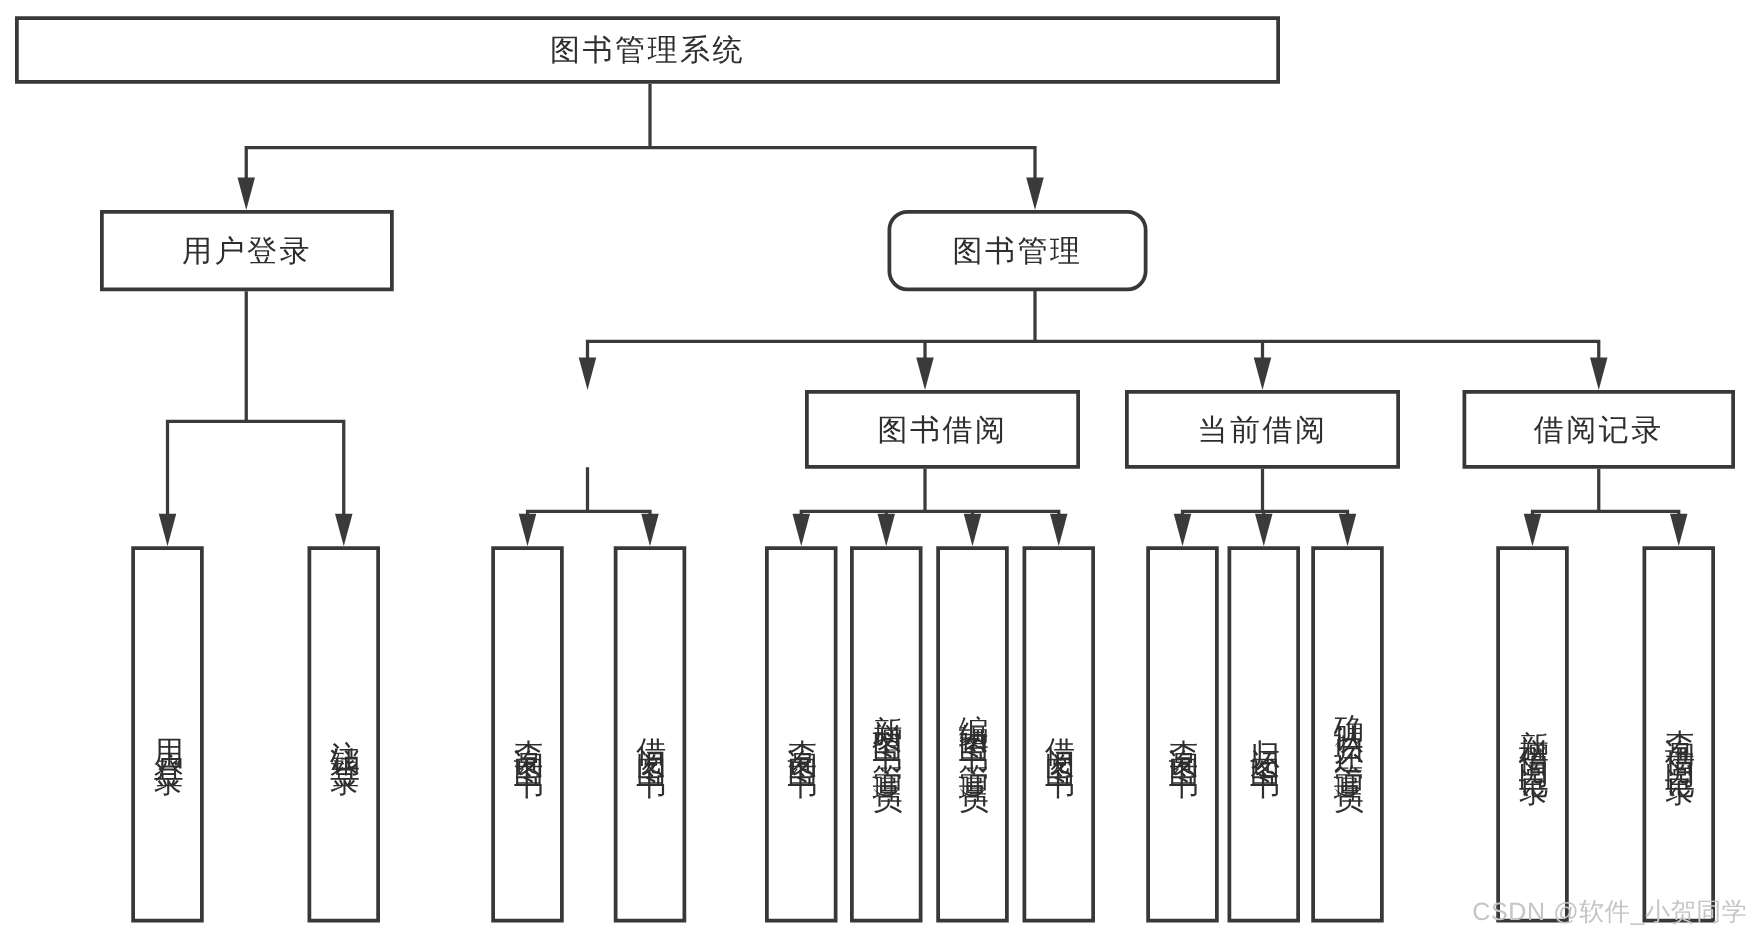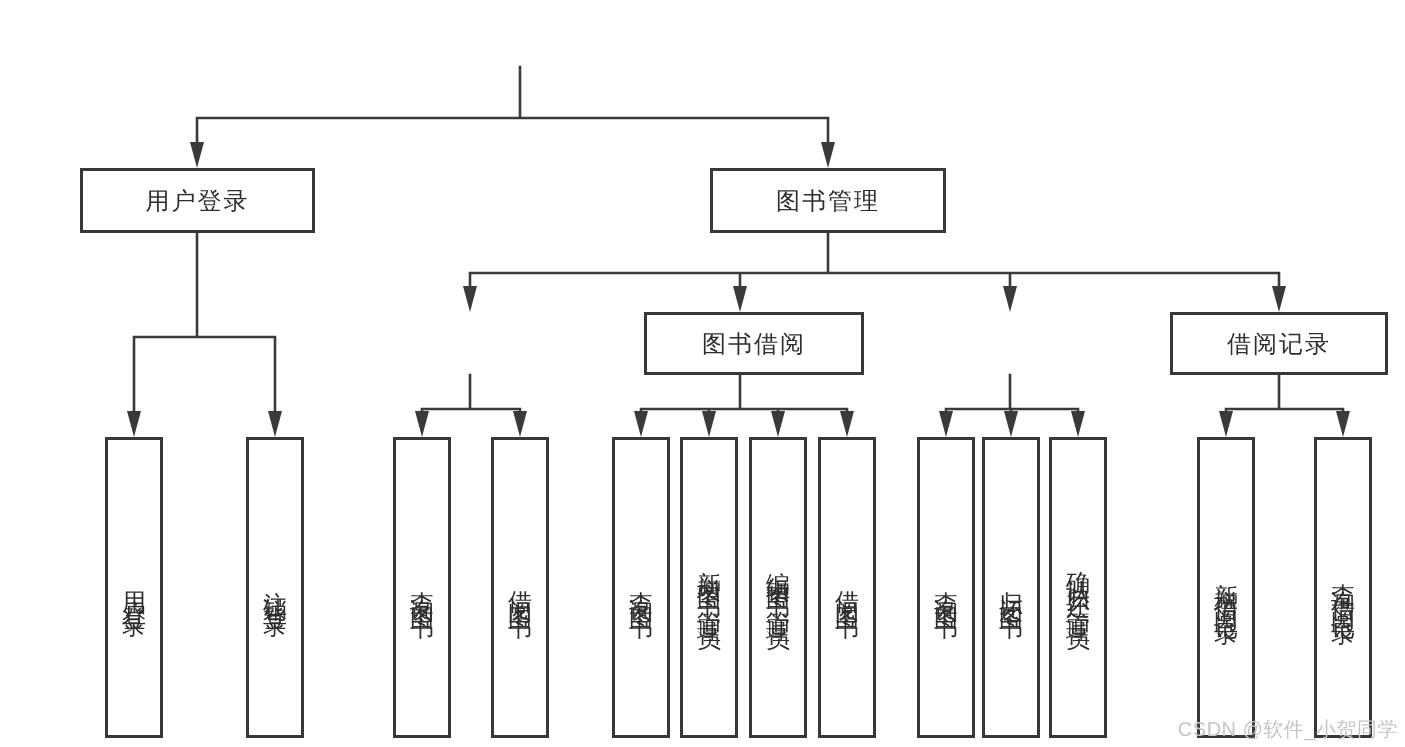--- a/index.html
+++ b/index.html
@@ -85,30 +85,36 @@
       <polygon points="1004,411 1018,411 1011,437"></polygon>
       <polygon points="1071,411 1085,411 1078,437"></polygon>
     </g>
     <g>
       <path d="M1279 375 V409 M1226 409 H1343 M1226 409 V415 M1343 409 V415"></path>
       <polygon points="1219,411 1233,411 1226,437"></polygon>
       <polygon points="1336,411 1350,411 1343,437"></polygon>
     </g>
   </svg>
 
+  <div class="box h lv1">
+    <span>图书管理系统</span>
+  </div>
 
   <div class="box h lv2" style="left:80px;">
     <span>用户登录</span>
   </div>
-  <div class="box h lv2" style="left:710px;width:236px;">
+  <div class="box h lv2" style="left:710px;width:208px;border-radius:16px;">
     <span>图书管理</span>
   </div>
 
   <div class="box h lv3" style="left:644px;">
     <span>图书借阅</span>
+  </div>
+  <div class="box h lv3" style="left:900px;">
+    <span>当前借阅</span>
   </div>
   <div class="box h lv3" style="left:1170px;width:218px;">
     <span>借阅记录</span>
   </div>
 
   <div class="box leaf" style="left:105px;">
     <span>用户登录</span>
   </div>
   <div class="box leaf" style="left:246px;">
     <span>注销登录</span>

